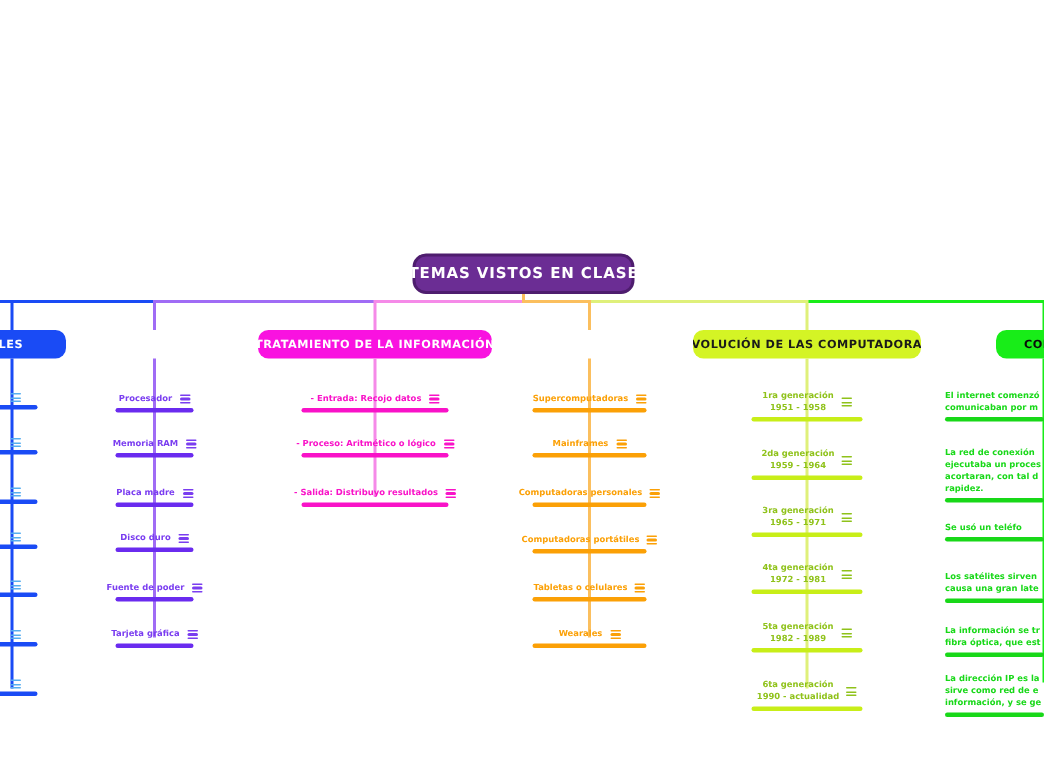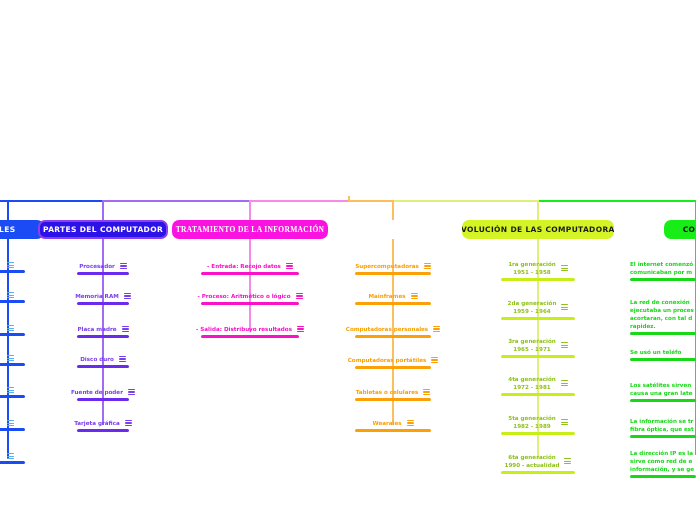--- a/index.html
+++ b/index.html
@@ -113,20 +113,21 @@
 <body>
 
 <div id="canvas">
     <div class="hline" style="left: 0px; top: 200px; width: 103px; background: rgb(26, 75, 245);"></div>
     <div class="hline" style="left: 103px; top: 200px; width: 147px; background: rgb(160, 108, 245);"></div>
     <div class="hline" style="left: 250px; top: 200px; width: 99px; background: rgb(245, 138, 232);"></div>
     <div class="hline" style="left: 349px; top: 200px; width: 44px; background: rgb(251, 191, 94);"></div>
     <div class="hline" style="left: 393px; top: 200px; width: 145px; background: rgb(223, 240, 122);"></div>
     <div class="hline" style="left: 538px; top: 200px; width: 158px; background: rgb(24, 237, 24);"></div>
     <div class="vline" style="left: 348px; top: 196px; height: 6px; background: rgb(251, 191, 94);"></div>
+    <div class="root-node" style="left: 275px; top: 169px; width: 148px; height: 27px; background: rgb(107, 45, 148); border-color: rgb(78, 29, 110); color: rgb(255, 255, 255);">TEMAS VISTOS EN CLASE</div>
     <div class="vline" style="left: 7px; top: 200px; height: 20px; background: rgb(26, 75, 245);"></div>
     <div class="branch-pill" style="left: -44px; top: 220px; width: 88px; height: 19px; background: rgb(26, 75, 245); color: rgb(255, 255, 255);">IPALES</div>
     <div class="vline" style="left: 7px; top: 239px; height: 220px; background: rgb(26, 75, 245);"></div>
     <div class="topic" style="left: -26px; width: 68px; top: 262px;">
       <div class="topic-row">
         <div class="topic-label" style="color: rgb(87, 174, 240);"></div>
         <span class="menu-icon" style="color: rgb(87, 174, 240);">
           <i></i>
           <i></i>
           <i></i>
@@ -194,21 +195,20 @@
         <div class="topic-label" style="color: rgb(87, 174, 240);"></div>
         <span class="menu-icon" style="color: rgb(87, 174, 240);">
           <i></i>
           <i></i>
           <i></i>
         </span>
       </div>
       <div class="topic-underline" style="background: rgb(26, 75, 245); width: 34px;"></div>
     </div>
     <div class="vline" style="left: 102px; top: 200px; height: 20px; background: rgb(160, 108, 245);"></div>
-    <div class="branch-pill" style="left: 38px; top: 220px; width: 130px; height: 19px; background: rgb(45, 18, 232); color: rgb(255, 255, 255); border: 2px solid rgb(139, 63, 240);">PARTES DEL COMPUTADOR</div>
     <div class="vline" style="left: 102px; top: 239px; height: 186px; background: rgb(160, 108, 245);"></div>
     <div class="topic" style="left: 60px; width: 86px; top: 262px;">
       <div class="topic-row">
         <div class="topic-label" style="color: rgb(122, 61, 240);">Procesador</div>
         <span class="menu-icon" style="color: rgb(122, 61, 240);">
           <i></i>
           <i></i>
           <i></i>
         </span>
       </div>
@@ -263,21 +263,21 @@
         <div class="topic-label" style="color: rgb(122, 61, 240);">Tarjeta gráfica</div>
         <span class="menu-icon" style="color: rgb(122, 61, 240);">
           <i></i>
           <i></i>
           <i></i>
         </span>
       </div>
       <div class="topic-underline" style="background: rgb(106, 43, 239); width: 52px;"></div>
     </div>
     <div class="vline" style="left: 249px; top: 200px; height: 20px; background: rgb(245, 138, 232);"></div>
-    <div class="branch-pill" style="left: 172px; top: 220px; width: 156px; height: 19px; background: rgb(249, 18, 224); color: rgb(255, 255, 255); font-family: Liberation Serif, serif;">TRATAMIENTO DE LA INFORMACIÓN</div>
+    <div class="branch-pill" style="left: 172px; top: 220px; width: 156px; height: 19px; background: rgb(249, 18, 224); color: rgb(255, 255, 255);">TRATAMIENTO DE LA INFORMACIÓN</div>
     <div class="vline" style="left: 249px; top: 239px; height: 92px; background: rgb(245, 138, 232);"></div>
     <div class="topic" style="left: 184px; width: 132px; top: 262px;">
       <div class="topic-row">
         <div class="topic-label" style="color: rgb(249, 18, 200);">- Entrada: Recojo datos</div>
         <span class="menu-icon" style="color: rgb(249, 18, 200);">
           <i></i>
           <i></i>
           <i></i>
         </span>
       </div>

